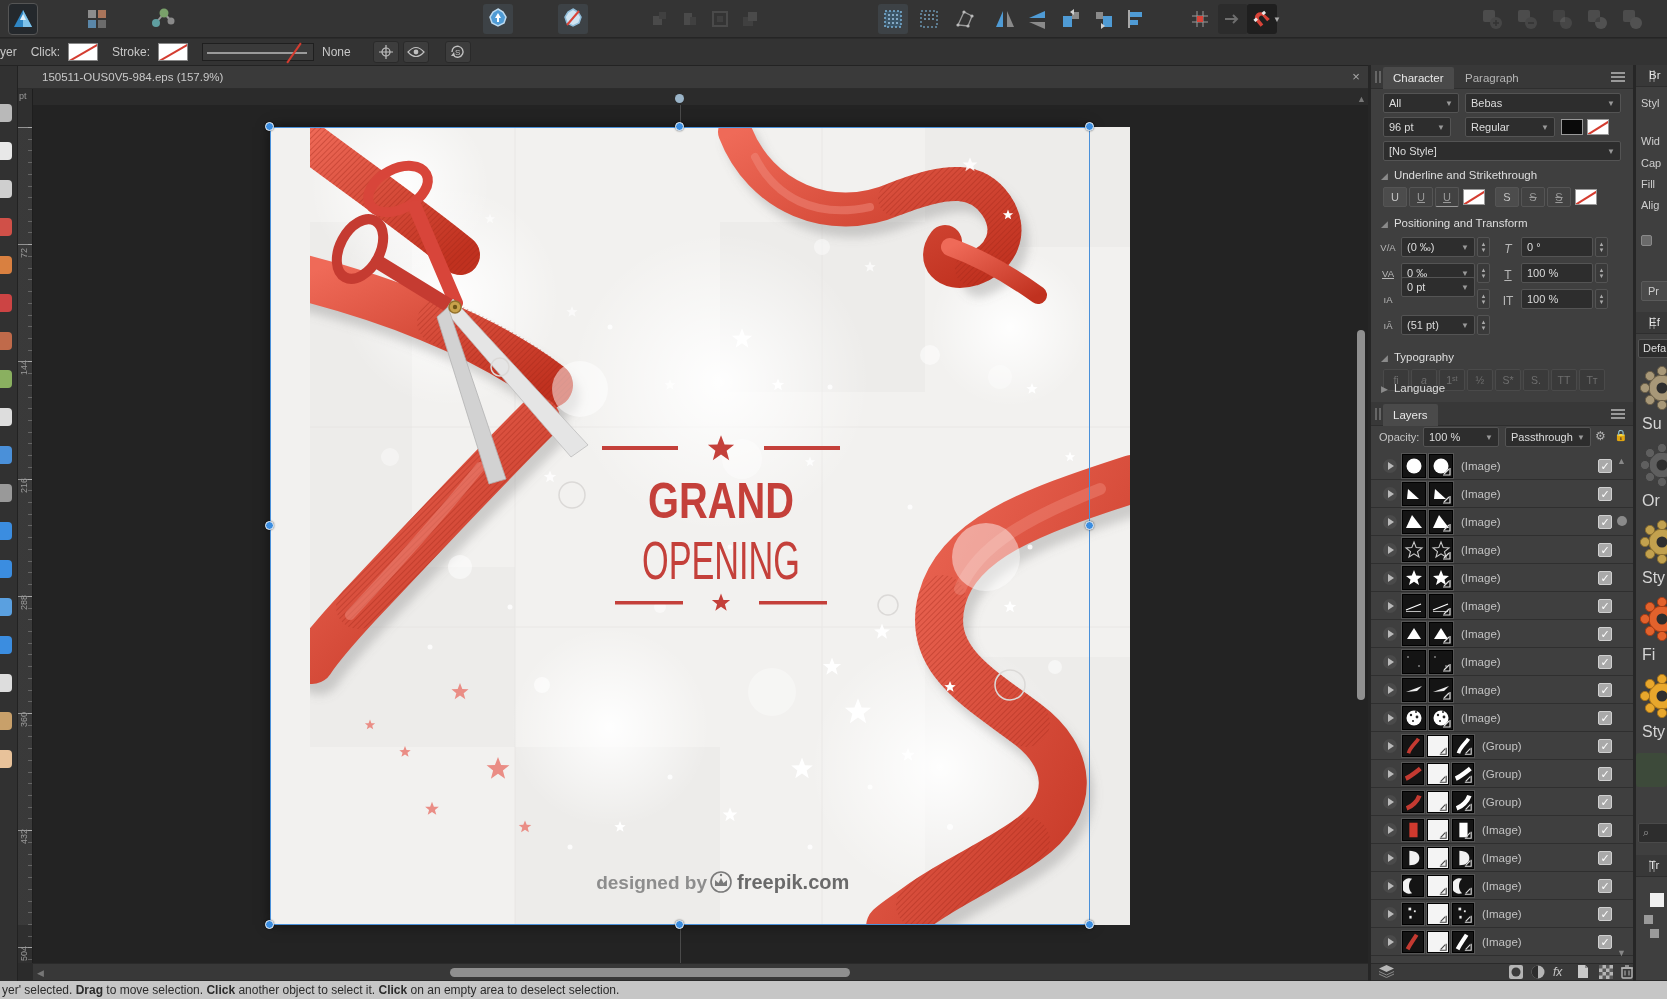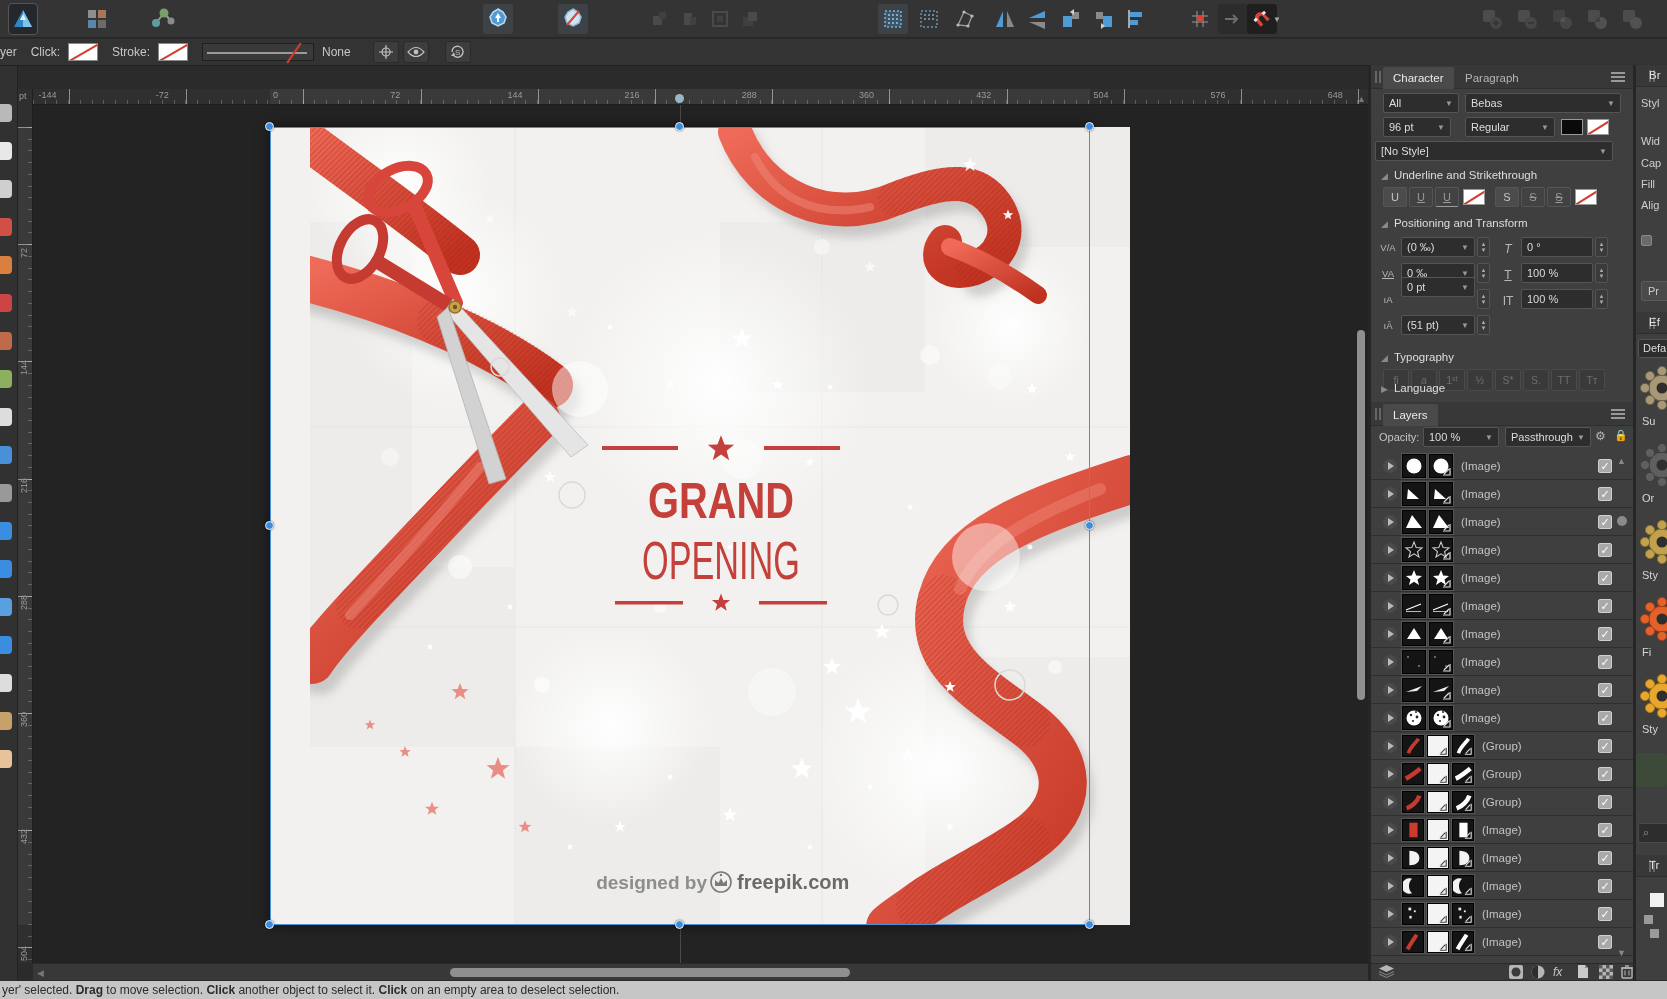--- a/index.html
+++ b/index.html
@@ -93,21 +93,21 @@
   .llabel{font-size:11.5px;color:#c3c3c3;margin-left:5px;flex:1;}
   .lcheck{position:absolute;left:227px;top:7px;width:14px;height:14px;background:#a9a9a9;border:1px solid #cfcfcf;border-radius:2px;color:#fff;font-size:11px;line-height:13px;text-align:center;}
   #lscroll{position:absolute;left:243px;top:387px;width:16px;height:511px;}
   #lfooter{position:absolute;left:0;top:898px;width:262px;height:17px;background:#3a3a3a;border-top:1px solid #2a2a2a;}
   .ficon{position:absolute;top:1px;color:#b5b5b5;font-size:11px;}
   
   .rs-label{position:absolute;left:5px;font-size:11px;color:#cfcfcf;white-space:nowrap;}
   .rs-tab{position:absolute;left:0;width:31px;height:22px;background:#383838;border-bottom:1px solid #2e2e2e;}
   .rs-tab span{position:absolute;left:13px;top:4px;font-size:11.5px;color:#e0e0e0;white-space:nowrap;}
   .gear{position:absolute;left:3px;width:46px;height:46px;}
-  .gearlabel{position:absolute;left:6px;font-size:11px;color:#d5d5d5;white-space:nowrap;}
+  .gearlabel{position:absolute;left:6px;font-size:16px;color:#d5d5d5;white-space:nowrap;}
   
   #leftstrip{left:0;top:66px;width:18px;height:915px;background:#313131;border-right:1px solid #222;}
   .ltool{position:absolute;left:-8px;width:20px;height:18px;border-radius:4px;}
   
   #statusbar{left:0;top:981px;width:1667px;height:18px;background:#c6c6c6;color:#2b2b2b;font-size:12px;display:flex;align-items:center;padding-left:2px;white-space:pre;}
   #statusbar b{font-weight:bold;}
   svg text{font-family:"Liberation Sans",sans-serif;}
 </style>
 </head>
 <body>
@@ -332,34 +332,24 @@
     <span class="ctxtile" style="margin-left:16px">
         <svg width="17" height="17" viewBox="0 0 17 17">
           <path d="M3 8 A5.5 5.5 0 1 1 5 12" fill="none" stroke="#c0c0c0" stroke-width="1.4"></path>
           <path d="M2 12 L6 12 L5 8 Z" fill="#c0c0c0"></path>
           <text x="6" y="11" font-size="8" fill="#c0c0c0">S</text>
         </svg>
       </span>
   </div>
 
   <div id="tabicon" class="abs"></div>
-  <div id="hruler" class="abs">
-      <span class="htick" style="left: 5.5968px;">-144</span>
-      <span class="htick" style="left: 122.798px;">-72</span>
-      <span class="htick" style="left: 240px;">0</span>
-      <span class="htick" style="left: 357.202px;">72</span>
-      <span class="htick" style="left: 474.403px;">144</span>
-      <span class="htick" style="left: 591.605px;">216</span>
-      <span class="htick" style="left: 708.806px;">288</span>
-      <span class="htick" style="left: 826.008px;">360</span>
-      <span class="htick" style="left: 943.21px;">432</span>
-      <span class="htick" style="left: 1060.41px;">504</span>
-      <span class="htick" style="left: 1177.61px;">576</span>
-      <span class="htick" style="left: 1294.81px;">648</span>
-    </div>
+  <div id="tabbar" class="abs">
+    <span id="tabtitle">150511-OUS0V5-984.eps (157.9%)</span>
+    <span id="tabclose" class="abs">×</span>
+  </div>
   <div id="vruler" class="abs">
       <span class="vtick" style="top: 169.202px;">72</span>
       <span class="vtick" style="top: 286.403px;">144</span>
       <span class="vtick" style="top: 403.605px;">216</span>
       <span class="vtick" style="top: 520.806px;">288</span>
       <span class="vtick" style="top: 638.008px;">360</span>
       <span class="vtick" style="top: 755.21px;">432</span>
       <span class="vtick" style="top: 872.411px;">504</span>
     </div>
   <div id="unit" class="abs">pt</div>
@@ -592,21 +582,21 @@
     <div class="combo" style="left:12px;top:52px;width:68px">
         <span>96 pt</span>
         <span class="caret">▼</span>
       </div>
     <div class="combo" style="left:94px;top:52px;width:90px">
         <span>Regular</span>
         <span class="caret">▼</span>
       </div>
     <span class="chip black" style="left:190px;top:54px"></span>
     <span class="chip" style="left:216px;top:54px"></span>
-    <div class="combo" style="left:4px;top:76px;width:238px">
+    <div class="combo" style="left:12px;top:76px;width:238px">
         <span>[No Style]</span>
         <span class="caret">▼</span>
       </div>
 
     <div class="sechdr" style="top:104px"><span class="tri">◢</span><span>Underline and Strikethrough</span></div>
     <div id="ulrow">
         <span class="sbtn first" style="left:12px;top:122px;">U</span>
         <span class="sbtn" style="left:38px;top:122px;text-decoration:underline">U</span>
         <span class="sbtn" style="left:64px;top:122px;text-decoration:underline;border-bottom:1px solid #9a9a9a">U</span>
         <span class="chip" style="left:92px;top:124px"></span>

